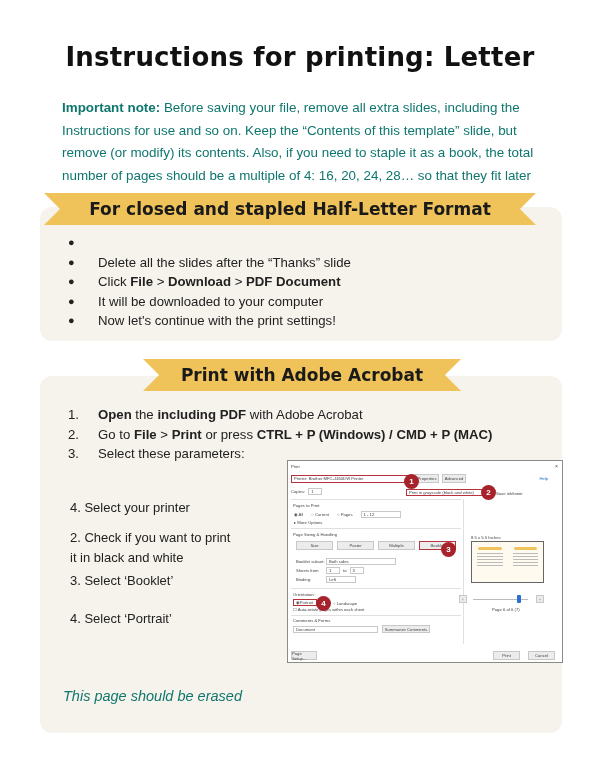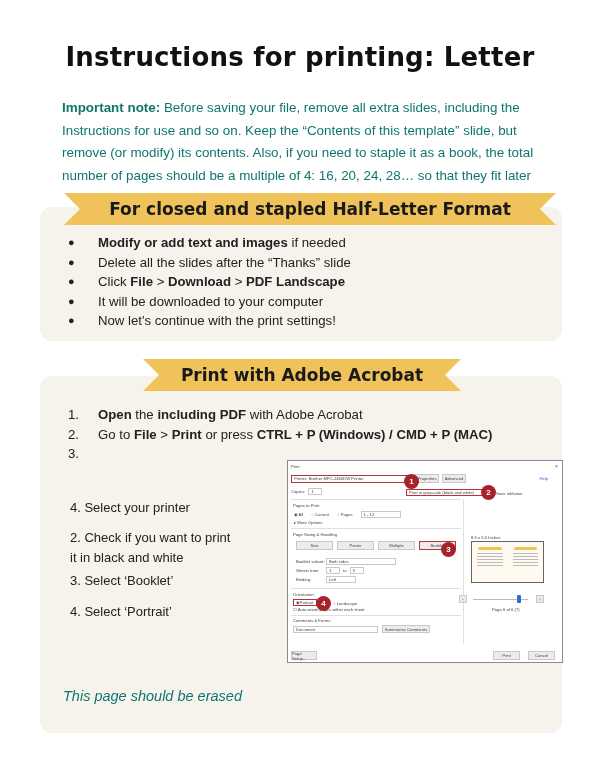--- a/index.html
+++ b/index.html
@@ -22,21 +22,21 @@
   }
   .card1 { top: 207px; height: 134px; }
   .card2 { top: 376px; height: 357px; }
 
   .ribbon {
     position: absolute; background: #f0c35a; height: 32px;
     display: flex; align-items: center; justify-content: center;
     font-family: "DejaVu Sans", sans-serif; font-weight: bold; font-size: 17px; color: #1a1a1a;
     clip-path: polygon(0 0, 100% 0, calc(100% - 16px) 50%, 100% 100%, 0 100%, 16px 50%);
   }
-  .ribbon1 { left: 64px; top: 193px; width: 492px; }
+  .ribbon1 { left: 44px; top: 193px; width: 492px; }
   .ribbon2 { left: 143px; top: 359px; width: 318px; }
 
   .bullets { position: absolute; left: 68px; top: 233px; font-size: 13.2px; line-height: 19.6px; }
   .bullets li { list-style: none; display: flex; }
   .bullets .dot { width: 30px; font-size: 11px; }
 
   .steps { position: absolute; left: 68px; top: 405px; font-size: 13.2px; line-height: 19.6px; }
   .steps li { list-style: none; display: flex; }
   .steps .num { width: 30px; }
 
@@ -76,29 +76,28 @@
 
 <div class="page-title">Instructions for printing: Letter</div>
 
 <p class="note"><b>Important note:</b><span> Before saving your file, remove all extra slides, including the Instructions for use and so on. Keep the “Contents of this template” slide, but remove (or modify) its contents. Also, if you need to staple it as a book, the total number of pages should be a multiple of 4: 16, 20, 24, 28… so that they fit later</span></p>
 
 <div class="card card1"></div>
 <div class="ribbon ribbon1">For closed and stapled Half-Letter Format</div>
 <ul class="bullets">
   <li>
       <span class="dot">●</span>
-      <span><b>Modify or add text and images</b><span> if needed</span></span>
     </li>
   <li>
       <span class="dot">●</span>
       <span>Delete all the slides after the “Thanks” slide</span>
     </li>
   <li>
       <span class="dot">●</span>
-      <span><span>Click </span><b>File</b><span> &gt; </span><b>Download</b><span> &gt; </span><b>PDF Landscape</b></span>
+      <span><span>Click </span><b>File</b><span> &gt; </span><b>Download</b><span> &gt; </span><b>PDF Document</b></span>
     </li>
   <li>
       <span class="dot">●</span>
       <span>It will be downloaded to your computer</span>
     </li>
   <li>
       <span class="dot">●</span>
       <span>Now let's continue with the print settings!</span>
     </li>
 </ul>
@@ -109,28 +108,29 @@
   <li>
       <span class="num">1.</span>
       <span><b>Open</b><span> the </span><b>including PDF</b><span> with Adobe Acrobat</span></span>
     </li>
   <li>
       <span class="num">2.</span>
       <span><span>Go to </span><b>File</b><span> &gt; </span><b>Print</b><span> or press </span><b>CTRL + P (Windows) / CMD + P (MAC)</b></span>
     </li>
   <li>
       <span class="num">3.</span>
+      <span>Select these parameters:</span>
     </li>
 </ul>
 
 <div class="side-steps">
   <div style="top:0">4. Select your printer</div>
   <div style="top:30px;width:165px">2. Check if you want to print it in black and white</div>
   <div style="top:73px">3. Select ‘Booklet’</div>
-  <div style="top:104px">4. Select ‘Portrait’</div>
+  <div style="top:111px">4. Select ‘Portrait’</div>
 </div>
 
 <div class="dialog">
   <span class="dlg-title">Print</span>
   <span class="dlg-close">×</span>
 
   <div class="dlg-row" style="left:3px;top:13px">
     <div class="field hl" style="width:118px;height:8px"><span>Printer:</span>&nbsp;<span>Brother MFC-J460DW Printer</span></div>
     <div class="btn" style="width:24px;margin-left:6px">Properties</div>
     <div class="btn" style="width:24px;margin-left:3px">Advanced</div>

